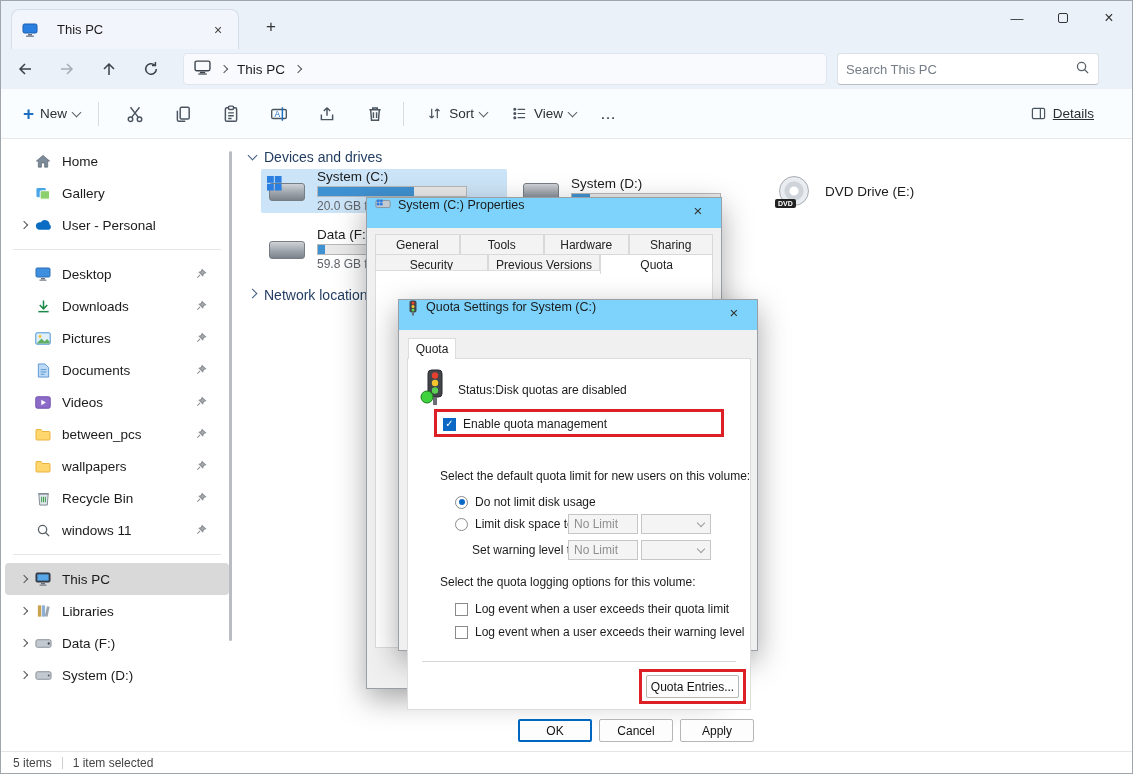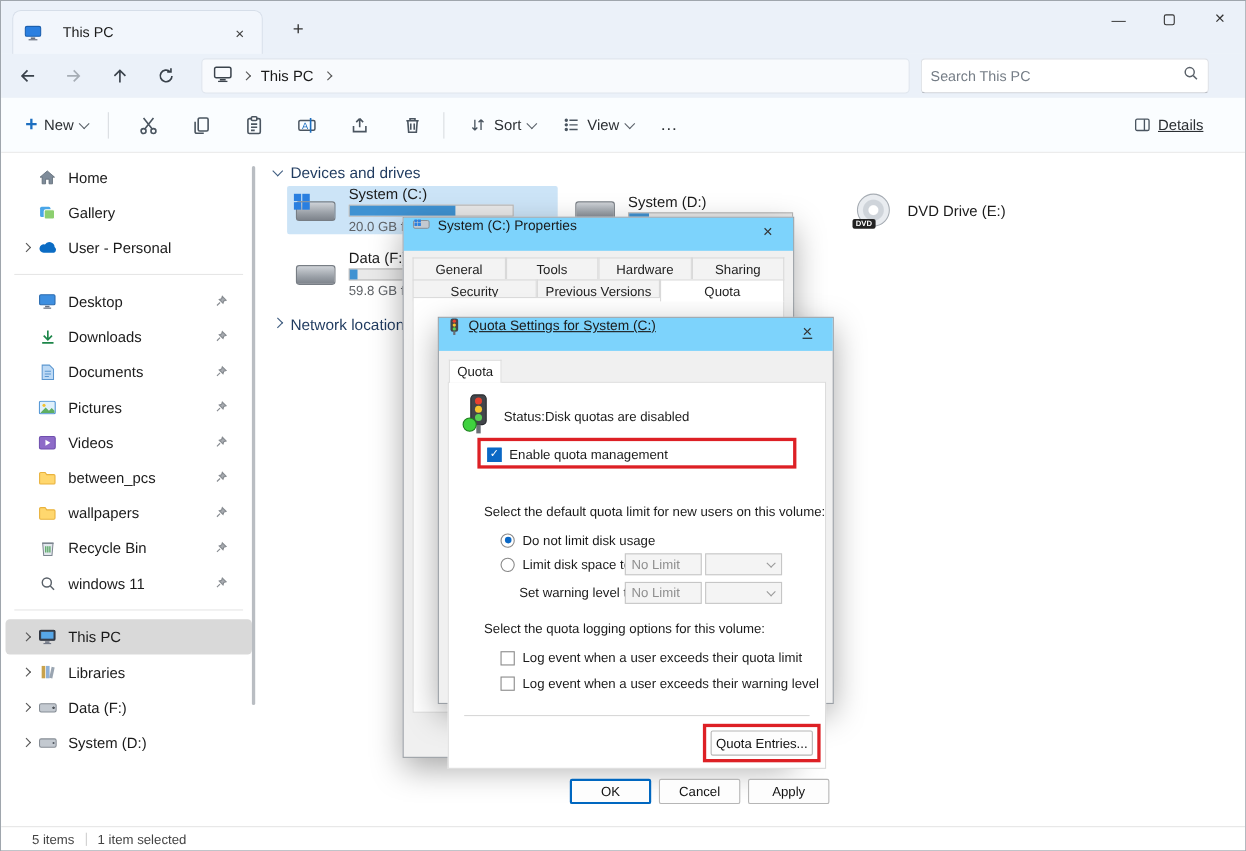--- a/index.html
+++ b/index.html
@@ -74,34 +74,34 @@
   .tile-free { font-size:12px; color:#5f6368; white-space:nowrap; }
   .hdd { position:relative; width:40px; height:30px; }
   .hdd .case { position:absolute; left:2px; top:7px; width:36px; height:18px; border-radius:3px;
     background:linear-gradient(#cfd3d8, #9aa0a7 60%, #7d838b); border:1px solid #777d84; }
   .hdd .winlogo { position:absolute; left:0px; top:0px; }
   .dvd { position:relative; width:40px; height:34px; }
   .dvd .disc { position:absolute; left:4px; top:2px; width:30px; height:30px; border-radius:50%;
     background:radial-gradient(circle at 50% 50%, #fff 0 4px, #cfd4da 5px 9px, #e9ecf0 10px 14px, #b9bfc6 15px); border:1px solid #a7adb4; }
   .dvd .tag { position:absolute; left:0; bottom:0; background:#222; color:#fff; font-size:7px; padding:1px 3px; border-radius:2px; font-weight:bold; }
   
-  .statusbar { position:absolute; bottom:0; left:0; right:0; height:22px; background:#fff; border-top:1px solid #e6e6e6; display:flex; align-items:center; font-size:12px; color:#444; padding-left:28px; gap:10px;margin-top:32px; }
+  .statusbar { position:absolute; bottom:0; left:0; right:0; height:22px; background:#fff; border-top:1px solid #e6e6e6; display:flex; align-items:center; font-size:12px; color:#444; padding-left:12px; gap:10px;margin-top:32px; }
   .st-sep { width:1px; height:12px; background:#cfcfcf; }
   
   .dlg { position:absolute; background:#f0f0f0; border:1px solid #9a9fa5; box-shadow:0 10px 28px rgba(0,0,0,.35); font-size:12px; }
   .dlg-title { height:30px; background:#7dd3fc; display:flex; padding:0 8px; gap:7px; font-size:12.5px; }
   .dlg-title .t { flex:1; white-space:nowrap; overflow:hidden; }
   .dlg-x { width:30px; height:24px; display:flex; align-items:center; justify-content:center; font-size:15px; color:#333; }
   .props { left:365px; top:196px; width:356px; height:492px; }
   .tabsrow { display:flex; margin:6px 8px 0 8px; }
   .tabsrow.r2 { margin-top:0; }
   .ptab { flex:1; height:20px; display:flex; align-items:center; justify-content:center; background:#f3f3f3; border:1px solid #d9d9d9; border-bottom:none; font-size:12px; color:#222; }
   .ptab.active { background:#fff; position:relative; z-index:2; }
   .ppage { position:absolute; left:8px; right:8px; top:72px; bottom:40px; background:#fff; border:1px solid #dcdcdc; }
-  .quota { left:397px; top:287px; width:360px; height:352px;text-decoration:underline; }
+  .quota { left:397px; top:298px; width:360px; height:352px; }
   .qtab { position:absolute; left:9px; top:38px; width:48px; height:21px; background:#fff; border:1px solid #dcdcdc; border-bottom:none; display:flex; align-items:center; justify-content:center; z-index:2; font-size:12px; }
   .qpage { position:absolute; left:8px; top:58px; width:344px; height:352px; background:#fff; border:1px solid #dcdcdc; }
   .q-abs { position:absolute; white-space:nowrap; }
   .cb { width:13px; height:13px; border:1px solid #8a8a8a; background:#fff; display:inline-flex; align-items:center; justify-content:center; flex:none; }
   .cb.checked { background:#0b68c5; border-color:#0b68c5; color:#fff; font-size:10px; line-height:1; }
   .rb { width:13px; height:13px; border:1px solid #8a8a8a; border-radius:50%; background:#fff; display:inline-flex; align-items:center; justify-content:center; flex:none; }
   .rb.on::after { content:""; width:6px; height:6px; border-radius:50%; background:#0b68c5; }
   .ctl-row { display:flex; align-items:center; gap:7px; font-size:12px; }
   .tfield { width:70px; height:20px; background:#f4f4f4; border:1px solid #c6c6c6; display:flex; align-items:center; padding:0 5px; color:#8f8f8f; font-size:12px; }
   .dfield { width:70px; height:20px; background:#f4f4f4; border:1px solid #c6c6c6; display:flex; align-items:center; justify-content:flex-end; padding:0 6px; }
@@ -320,43 +320,43 @@
       <span class="s-pin">
           <svg width="12" height="12" viewBox="0 0 16 16" fill="none" stroke="#60666d" stroke-width="1.4">
             <path d="M9.5 2 L14 6.5 L11.2 7.4 L10.3 10.2 L5.8 5.7 L8.6 4.8 Z" fill="#8b9097"></path>
             <path d="M6.7 9.3 L3 13"></path>
           </svg>
         </span>
     </div>
     <div class="sitem">
       <span class="s-chev"></span>
       <span class="s-ico">
-          <svg width="13" height="15" viewBox="0 0 13 16">
-            <path d="M1 1 h7 l4 4 v10 H1 Z" fill="#bcd9f5" stroke="#5a96d0"></path>
-            <path d="M3.5 7 h6 M3.5 9.5 h6 M3.5 12 h4" stroke="#5a96d0"></path>
-          </svg>
-        </span>
-      <span class="s-label">Documents</span>
-      <span class="s-pin">
-          <svg width="12" height="12" viewBox="0 0 16 16" fill="none" stroke="#60666d" stroke-width="1.4">
-            <path d="M9.5 2 L14 6.5 L11.2 7.4 L10.3 10.2 L5.8 5.7 L8.6 4.8 Z" fill="#8b9097"></path>
-            <path d="M6.7 9.3 L3 13"></path>
-          </svg>
-        </span>
-    </div>
-    <div class="sitem">
-      <span class="s-chev"></span>
-      <span class="s-ico">
           <svg width="16" height="13" viewBox="0 0 16 13">
             <rect x=".8" y=".8" width="14.4" height="11.4" rx="1.2" fill="#dff0fb" stroke="#4f94d4"></rect>
             <circle cx="5" cy="4.5" r="1.4" fill="#f4c12e"></circle>
             <path d="M2 11 L6.5 6.5 L9.5 9.5 L12 7 L14.5 9.5 V11.5 H2 Z" fill="#5fae62"></path>
           </svg>
         </span>
       <span class="s-label">Pictures</span>
+      <span class="s-pin">
+          <svg width="12" height="12" viewBox="0 0 16 16" fill="none" stroke="#60666d" stroke-width="1.4">
+            <path d="M9.5 2 L14 6.5 L11.2 7.4 L10.3 10.2 L5.8 5.7 L8.6 4.8 Z" fill="#8b9097"></path>
+            <path d="M6.7 9.3 L3 13"></path>
+          </svg>
+        </span>
+    </div>
+    <div class="sitem">
+      <span class="s-chev"></span>
+      <span class="s-ico">
+          <svg width="13" height="15" viewBox="0 0 13 16">
+            <path d="M1 1 h7 l4 4 v10 H1 Z" fill="#bcd9f5" stroke="#5a96d0"></path>
+            <path d="M3.5 7 h6 M3.5 9.5 h6 M3.5 12 h4" stroke="#5a96d0"></path>
+          </svg>
+        </span>
+      <span class="s-label">Documents</span>
       <span class="s-pin">
           <svg width="12" height="12" viewBox="0 0 16 16" fill="none" stroke="#60666d" stroke-width="1.4">
             <path d="M9.5 2 L14 6.5 L11.2 7.4 L10.3 10.2 L5.8 5.7 L8.6 4.8 Z" fill="#8b9097"></path>
             <path d="M6.7 9.3 L3 13"></path>
           </svg>
         </span>
     </div>
     <div class="sitem">
       <span class="s-chev"></span>
       <span class="s-ico">

